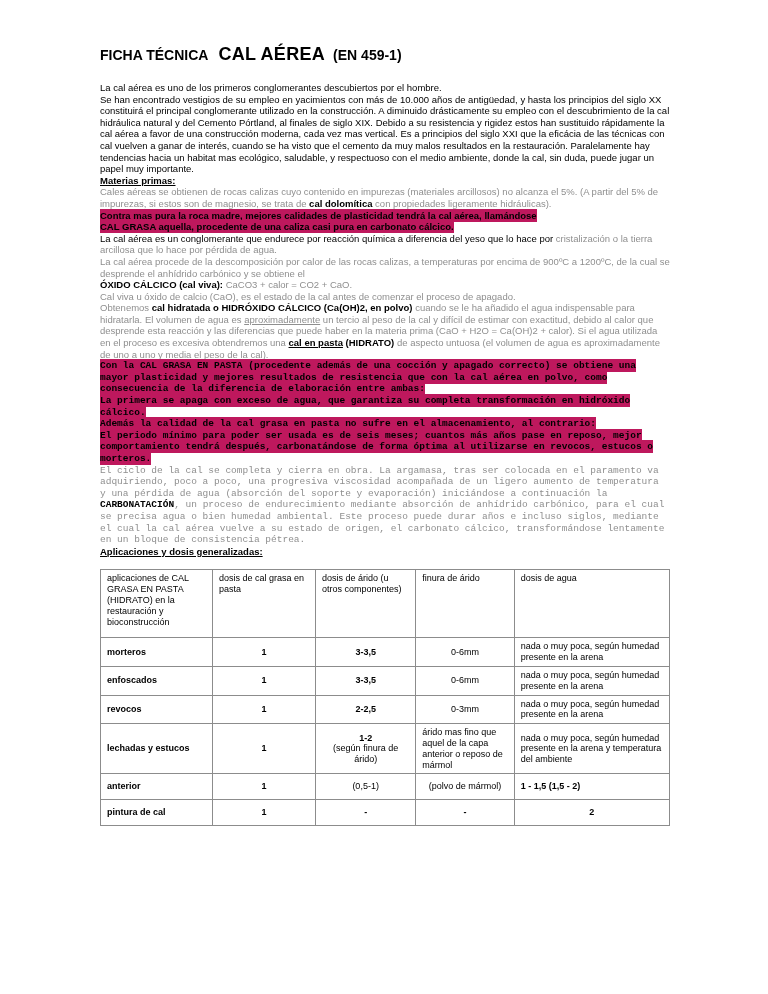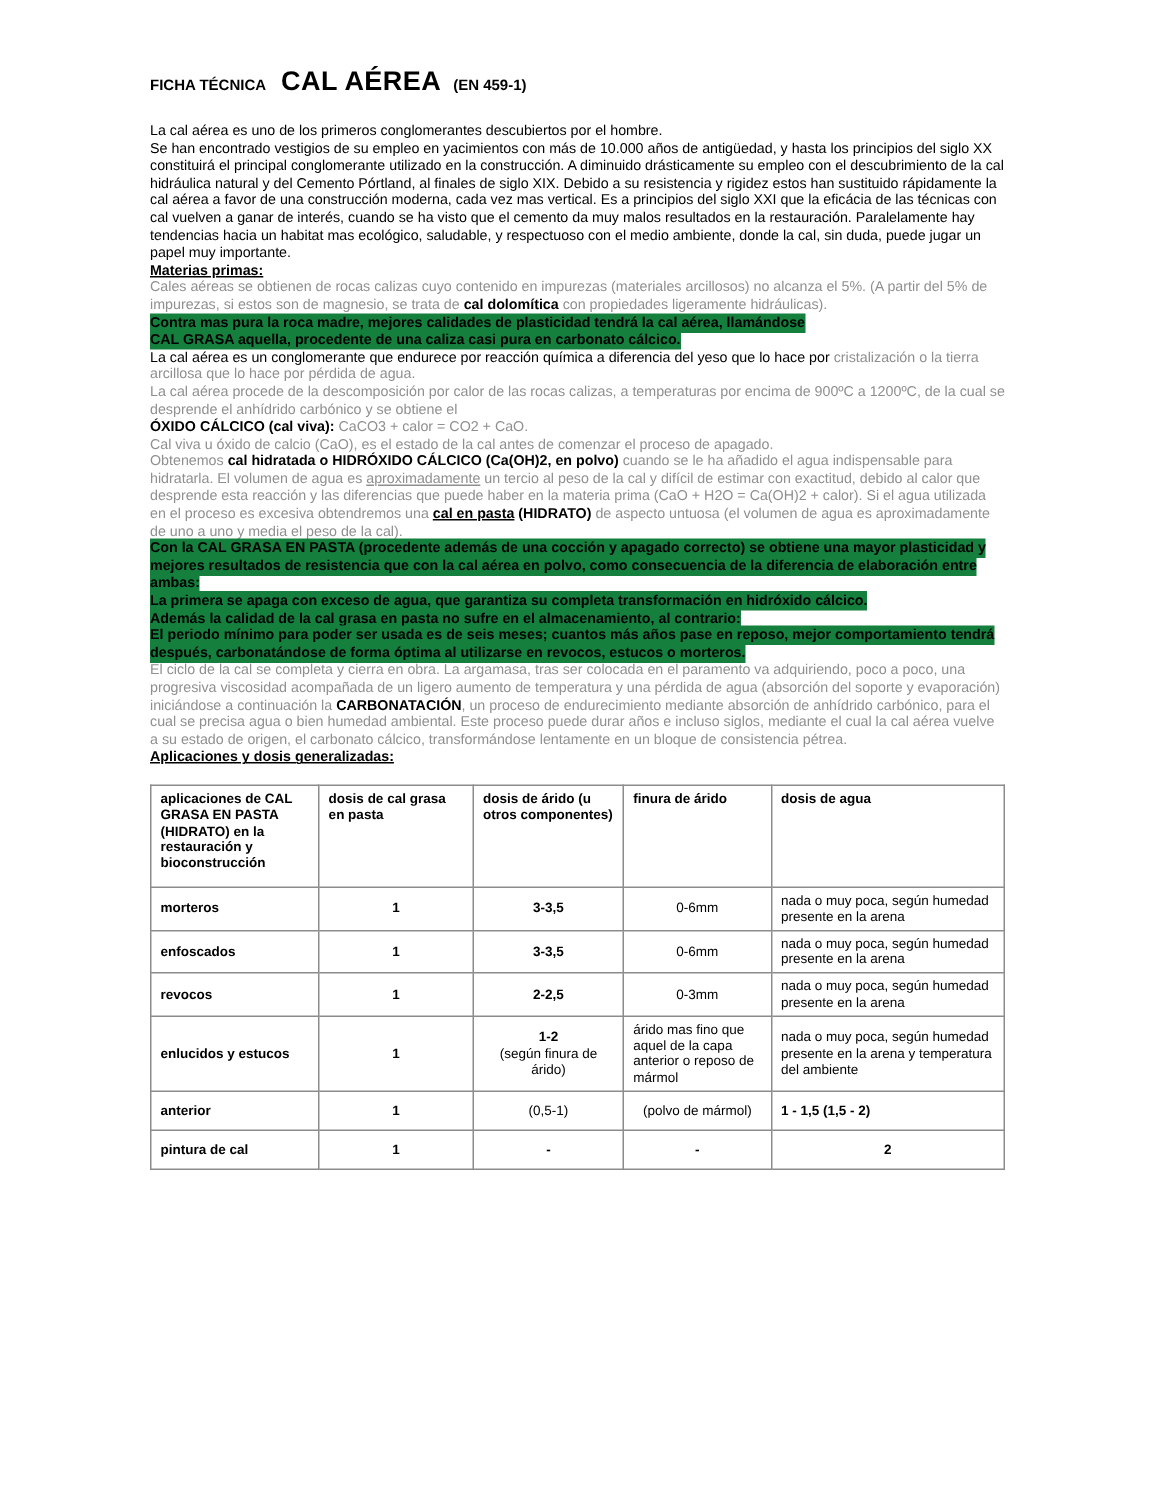--- a/index.html
+++ b/index.html
@@ -8,51 +8,51 @@
     width: 768px;
     height: 994px;
     background: #ffffff;
     font-family: "Liberation Sans", sans-serif;
     color: #000000;
     overflow: hidden;
   }
   .page { padding: 44px 98px 30px 100px; }
 
   .title { margin-bottom: 17px; white-space: nowrap; }
-  .t1 { font-weight: 700; font-size: 10px; }
+  .t1 { font-weight: 700; font-size: 14px; }
   .t2 { font-weight: 700; font-size: 18px; margin: 0 8px 0 10px; letter-spacing: 0.3px; }
 
   p.body {
     font-size: 9.5px;
     line-height: 11.6px;
     margin: 0;
   }
   .sp-b { margin-bottom: 12px; }
-  .sp-t { margin-top: 12px; }
+  .sp-t { margin-top: 12px; font-family: Liberation Mono, monospace; }
   .sp-t-lg { margin-top: 44px; }
 
   .b { font-weight: 700; }
   .g { color: #8f8f8f; }
   .u { text-decoration: underline; }
-  .hl { background-color: #15803d; padding: 1px 0; }
+  .hl { background-color: #be185d; padding: 1px 0; }
 
   table.apps {
     border-collapse: collapse;
     width: 100%;
     margin-top: 12px;
     font-size: 9px;
     line-height: 10.8px;
     table-layout: fixed;
   }
   .apps th, .apps td {
     border: 1px solid #8c8c8c;
     padding: 3px 6px;
   }
   .apps th {
-    font-weight: 700;
+    font-weight: 400;
     text-align: left;
     vertical-align: top;
     padding-bottom: 10px;
     margin-top: 12px;
   }
   .apps td {
     vertical-align: middle;
     height: 26px;
     text-align: left;
   }
@@ -118,21 +118,21 @@
           <td>nada o muy poca, según humedad presente en la arena</td>
         </tr>
         <tr>
           <td class="b">revocos</td>
           <td class="b tc">1</td>
           <td class="b tc">2-2,5</td>
           <td class="tc">0-3mm</td>
           <td>nada o muy poca, según humedad presente en la arena</td>
         </tr>
         <tr>
-          <td class="b">enlucidos y estucos</td>
+          <td class="b">lechadas y estucos</td>
           <td class="b tc">1</td>
           <td class="b tc">1-2<div class="sub">(según finura de árido)</div></td>
           <td>árido mas fino que aquel de la capa anterior o reposo de mármol</td>
           <td>nada o muy poca, según humedad presente en la arena y temperatura del ambiente</td>
         </tr>
         <tr>
           <td class="b">anterior</td>
           <td class="b tc">1</td>
           <td class="tc">(0,5-1)</td>
           <td class="tc">(polvo de mármol)</td>

